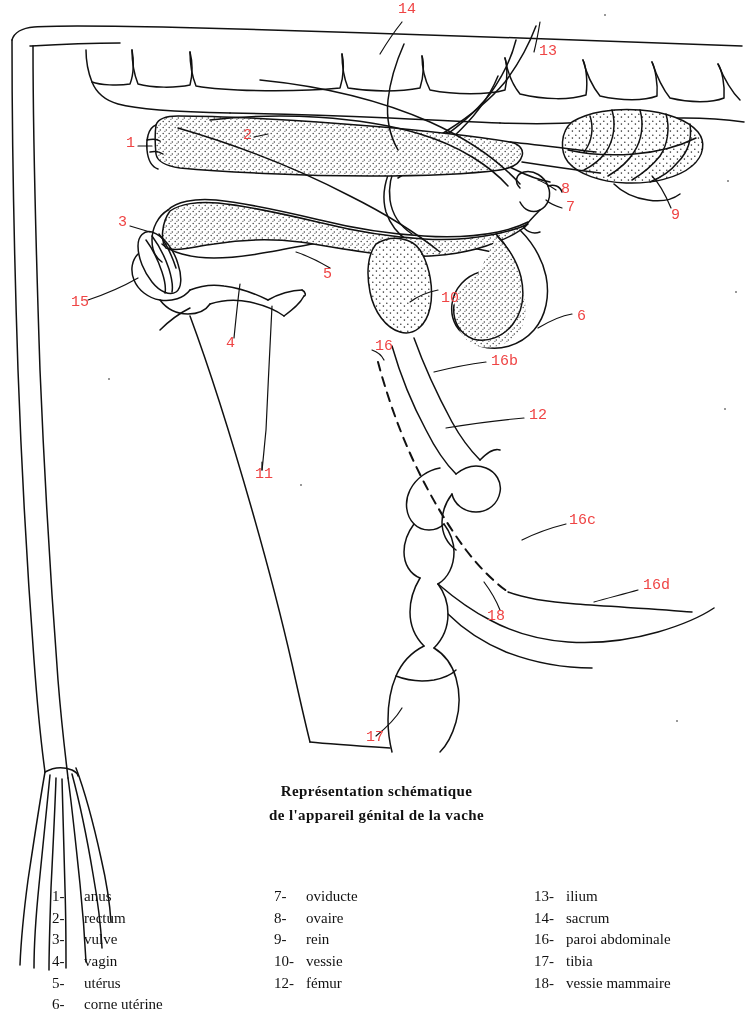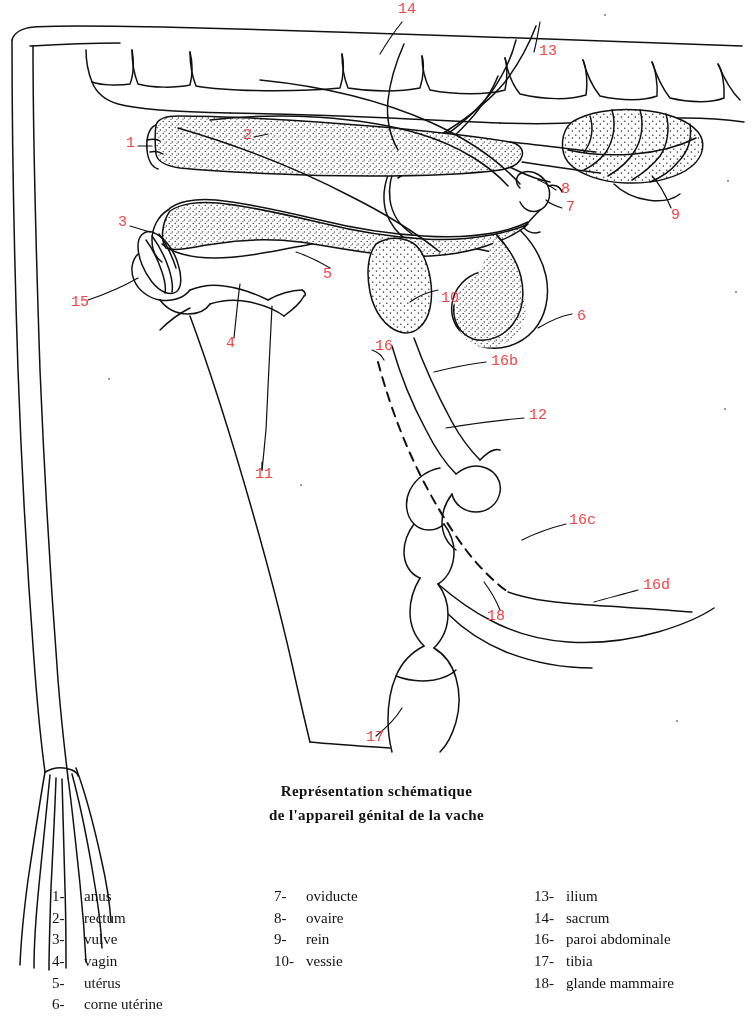--- a/index.html
+++ b/index.html
@@ -359,20 +359,24 @@
         <span class="legend-text">ovaire</span>
       </div>
       <div class="legend-row">
         <span class="legend-num">9-</span>
         <span class="legend-text">rein</span>
       </div>
       <div class="legend-row">
         <span class="legend-num">10-</span>
         <span class="legend-text">vessie</span>
       </div>
+      <div class="legend-row">
+        <span class="legend-num">12-</span>
+        <span class="legend-text">fémur</span>
+      </div>
     </div>
 
     <div class="legend-col col-3">
       <div class="legend-row">
         <span class="legend-num">13-</span>
         <span class="legend-text">ilium</span>
       </div>
       <div class="legend-row">
         <span class="legend-num">14-</span>
         <span class="legend-text">sacrum</span>
@@ -380,18 +384,18 @@
       <div class="legend-row">
         <span class="legend-num">16-</span>
         <span class="legend-text">paroi abdominale</span>
       </div>
       <div class="legend-row">
         <span class="legend-num">17-</span>
         <span class="legend-text">tibia</span>
       </div>
       <div class="legend-row">
         <span class="legend-num">18-</span>
-        <span class="legend-text">glande mammaire</span>
+        <span class="legend-text">vessie mammaire</span>
       </div>
     </div>
   </div>
 
 </div>
 
 </body></html>

